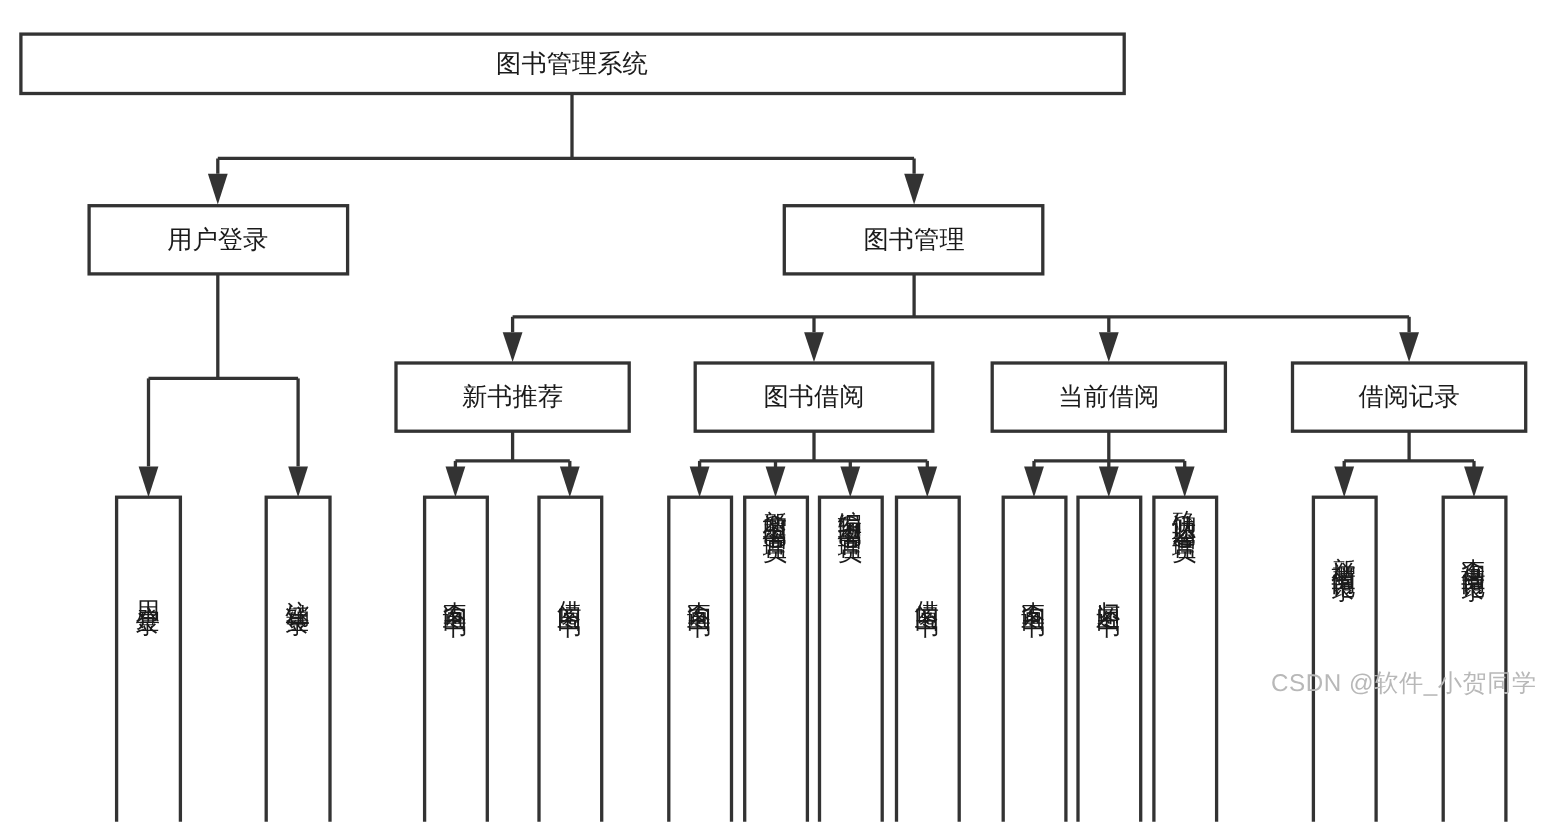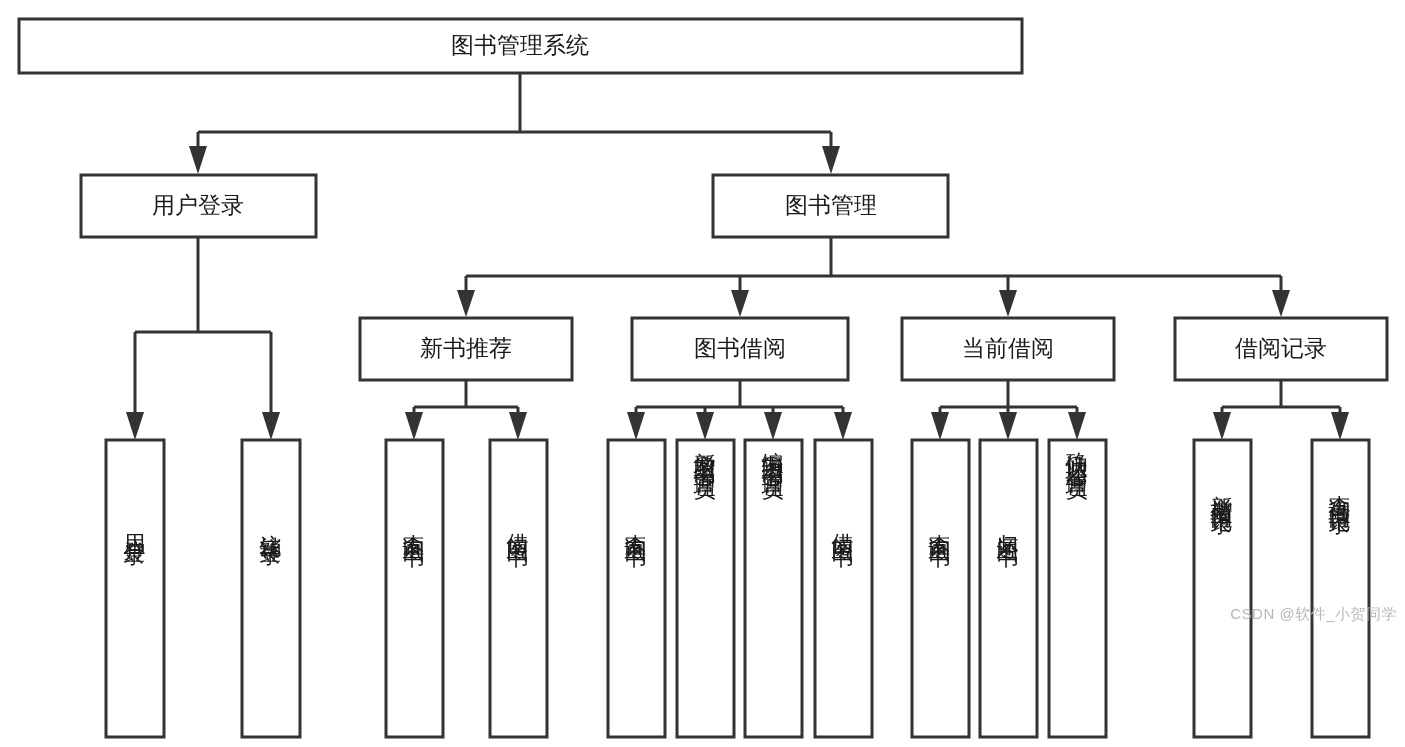--- a/index.html
+++ b/index.html
@@ -10,21 +10,21 @@
   body {
     width: 1405px;
     height: 747px;
     font-family: "Liberation Sans", "DejaVu Sans", sans-serif;
     overflow: hidden;
     position: relative;
   }
   #diagram-root {
     position: absolute;
     left: 0;
-    top: 4px;
+    top: 16px;
     width: 1405px;
     height: 624px;
   }
   svg.flow {
     display: block;
     width: 1405px;
     height: 747px;
   }
   .node-box {
     fill: #ffffff;
@@ -54,21 +54,21 @@
     fill: #1a1a1a;
     writing-mode: vertical-rl;
     text-orientation: upright;
     letter-spacing: 4px;
   }
   .watermark {
     position: absolute;
     right: 8px;
     bottom: 4px;
     font-family: "Liberation Sans", "DejaVu Sans", sans-serif;
-    font-size: 15px;
+    font-size: 22px;
     color: #b8b8b8;
     letter-spacing: 0.5px;
     pointer-events: none;
     white-space: pre;
   }
 </style>
 </head>
 <body>
 
 <div id="diagram-root">

